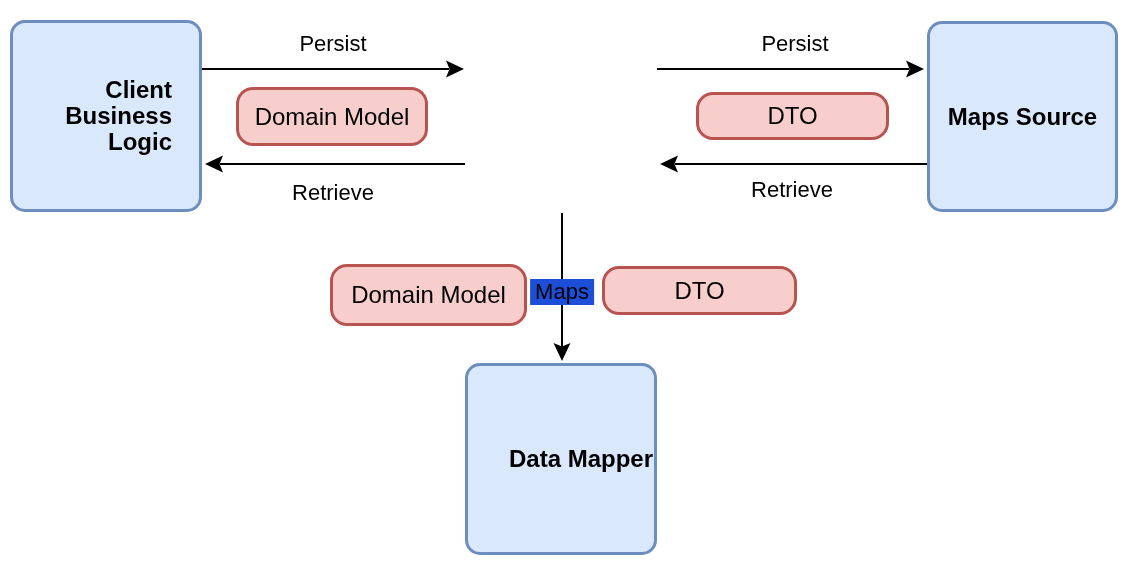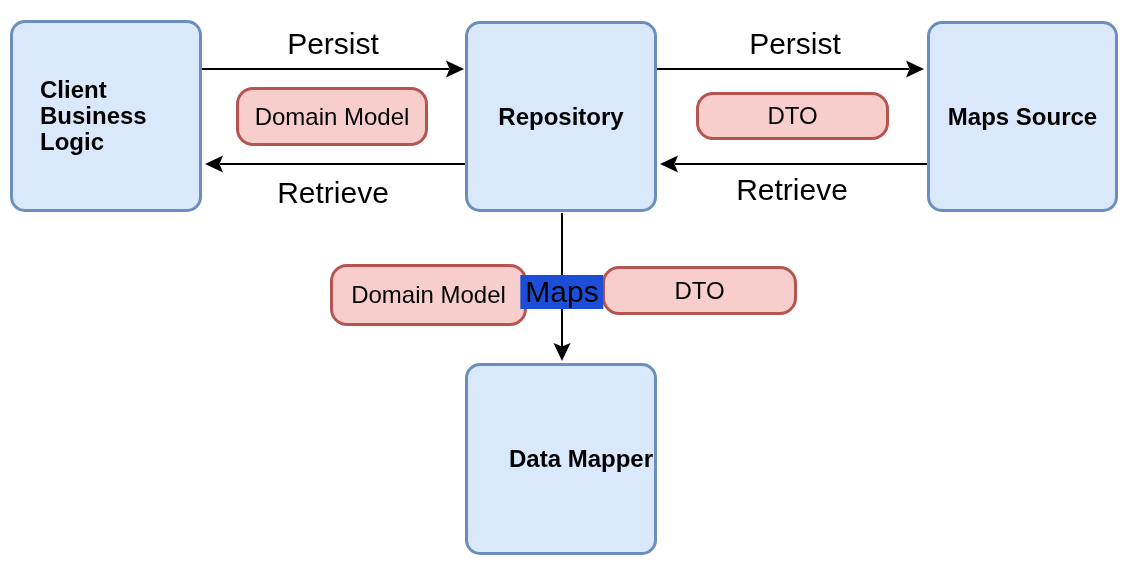--- a/index.html
+++ b/index.html
@@ -21,42 +21,42 @@
   .edge-head { fill: currentColor; stroke: none; }
   .node {
     position: absolute;
     box-sizing: border-box;
     background: var(--node_fill, #dae8fc);
     border: 3px solid var(--node_border, #6c8ebf);
     border-radius: 15px;
     display: flex;
     align-items: center;
     justify-content: center;
-    text-align: left;
+    text-align: right;
     font-weight: bold;
     font-size: 24px;
     line-height: 26px;
   }
   .node--client .node-label { display: inline-block; max-width: 132px; }
   .pill {
     position: absolute;
     box-sizing: border-box;
     background: var(--pill_fill, #f8cecc);
     border: 3px solid var(--pill_border, #b85450);
     border-radius: 17px;
     display: flex;
     align-items: center;
     justify-content: center;
     text-align: center;
     font-size: 24px;
   }
   .edge-label {
     position: absolute;
     transform: translate(-50%, -50%);
-    font-size: 30px;
+    font-size: 22px;
     white-space: nowrap;
   }
   .edge-label--boxed { background: #1d4ed8; padding: 0 5px; }
 </style>
 </head>
 <body style="background: rgb(255, 255, 255);">
 
 <div class="canvas">
 
   <svg class="edges-layer" width="1130" height="568" viewBox="0 0 1130 568" xmlns="http://www.w3.org/2000/svg">
@@ -79,23 +79,20 @@
     <g>
       <path class="edge-line" d="M562,213 V347"></path>
       <path class="edge-head" d="M562,361 L553.5,343 L562,346.5 L570.5,343 Z"></path>
     </g>
   </svg>
 
   <div class="node node--client" style="left:10px; top:20px; width:192px; height:192px;">
     <span class="node-label">Client Business Logic</span>
   </div>
 
-  <div class="node" style="left:465px; top:21px; width:192px; height:191px;">
-    <span class="node-label">Repository</span>
-  </div>
 
   <div class="node" style="left:927px; top:21px; width:191px; height:191px;">
     <span class="node-label">Maps Source</span>
   </div>
 
   <div class="node" style="left:465px; top:363px; width:192px; height:192px;padding-left:40px;">
     <span class="node-label">Data Mapper</span>
   </div>
 
   <div class="pill" style="left:236px; top:87px; width:192px; height:59px;">

